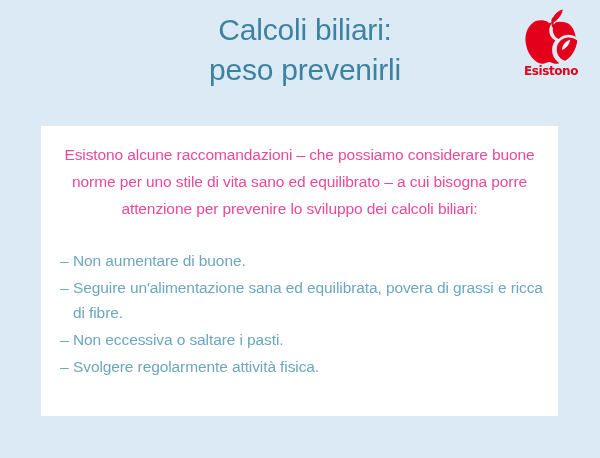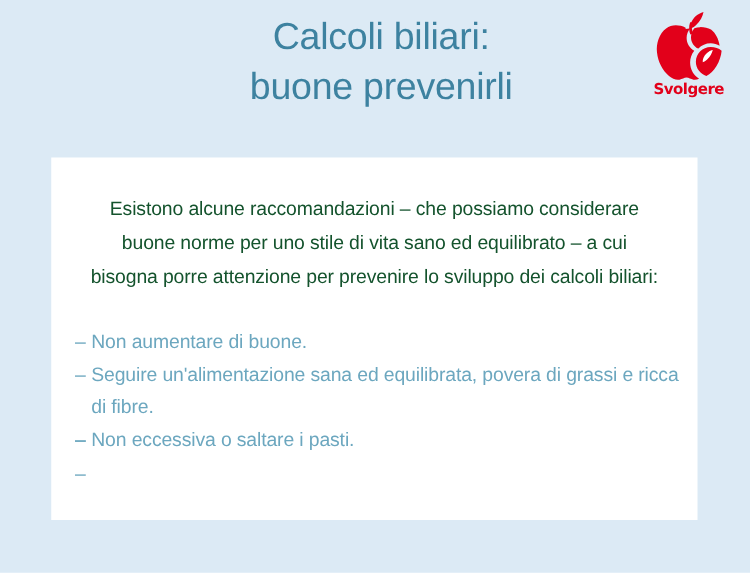--- a/index.html
+++ b/index.html
@@ -83,23 +83,23 @@
     left: 41px;
     top: 126px;
     width: 517px;
     height: 290px;
     background: #ffffff;
     box-sizing: border-box;
     padding: 12px 14px 10px 14px;
   }
 
   .intro {
-    margin: 16px;
+    margin: 3px;
     text-align: center;
-    color: #14532d;
+    color: #ec4899;
     font-family: "Liberation Sans", sans-serif;
     font-size: 15.5px;
     font-weight: 400;
     line-height: 27px;
     letter-spacing: -0.1px;
   }
 
   .rec-list {
     list-style: none;
     margin: 26px 0 0 0;
@@ -128,38 +128,38 @@
 </style>
 </head>
 <body>
 
 <div class="infographic">
 
   <div class="header">
 
     <div class="title-block">
       <span class="title-line">Calcoli biliari:</span>
-      <span class="title-line">buone prevenirli</span>
+      <span class="title-line">peso prevenirli</span>
     </div>
 
     <div class="logo">
       <svg class="logo-mark" viewBox="0 0 72 58" aria-hidden="true">
 
         <path fill="#e2001a" d="M33.5 14.2c-5.2-2.6-11.2-2.7-15.6 0.5C12.4 18.8 9.8 26.4 10.6 34c0.8 7.6 4.6 14.6 9.6 18.8 2.6 2.2 5.6 3.4 8.4 2.9 2.2-0.4 3.7-1.7 5.6-1.7 1.9 0 3.4 1.3 5.6 1.7 1.5 0.3 3-0.1 4.5-0.8-4.3-2.6-7.2-7.4-7.2-12.9 0-3.6 1.2-6.9 3.3-9.5-3.6-1.9-6.1-5.7-6.1-10.1 0-2.9 1.1-5.6 2.8-7.6-1.1-0.1-2.3 0.1-3.6 0.4z"></path>
 
         <path fill="#e2001a" d="M45.2 13.7c-1.6 0-3.2 0.3-4.7 0.9-1.7 1.9-2.7 4.4-2.7 7.1 0 4.1 2.4 7.6 5.9 9.2 2.5-2.6 6-4.2 9.9-4.2 2.6 0 5 0.7 7.1 2-0.8-5.3-3.2-10.2-6.9-13-2.4-1.3-5.1-2-8.6-2z"></path>
         <path fill="#e2001a" d="M53.6 29.6c-6.6 0-11.9 5.3-11.9 11.8 0 5.3 3.5 9.8 8.4 11.3 3.1-1.4 5.9-4.2 8.1-7.9 2.3-3.8 3.7-8.2 4.1-12.3-2.3-1.8-5.3-2.9-8.7-2.9z"></path>
 
         <path fill="#e2001a" d="M47.8 1.5c-4.7 1.3-8.3 4.6-9.9 8.6-0.6 1.6-0.8 3.2-0.6 4.7 1.6-0.6 3.2-1.6 4.6-2.9 3.3-3 5.3-6.9 5.9-10.4z"></path>
 
         <path fill="#e2001a" d="M37.1 9.8c-0.6 1.7-0.9 3.5-0.8 5.3 0.1 1.6 0.4 3.1 1 4.4l2.3-0.8c-0.6-1.3-1-2.7-1.1-4.2-0.1-1.6 0.1-3.2 0.6-4.6z"></path>
 
         <path fill="#ffffff" d="M55.3 31.7c-3.6 1-6.4 3.5-7.6 6.6-0.5 1.2-0.6 2.4-0.5 3.6 1.2-0.4 2.4-1.2 3.5-2.2 2.5-2.3 4.1-5.3 4.6-8z"></path>
       </svg>
-      <span class="logo-word">Svolgere</span>
+      <span class="logo-word">Esistono</span>
     </div>
 
   </div>
 
   <div class="card">
 
     <p class="intro">Esistono alcune raccomandazioni – che possiamo considerare buone norme per uno stile di vita sano ed equilibrato – a cui bisogna porre attenzione per prevenire lo sviluppo dei calcoli biliari:</p>
 
     <ul class="rec-list">
       <li class="rec-item">
@@ -172,18 +172,19 @@
       </li>
       <li class="rec-item">
         <span class="dash">–</span>
       </li>
       <li class="rec-item">
         <span class="dash">–</span>
         <span>Non eccessiva o saltare i pasti.</span>
       </li>
       <li class="rec-item">
         <span class="dash">–</span>
+        <span>Svolgere regolarmente attività fisica.</span>
       </li>
     </ul>
 
   </div>
 
 </div>
 
 </body></html>

